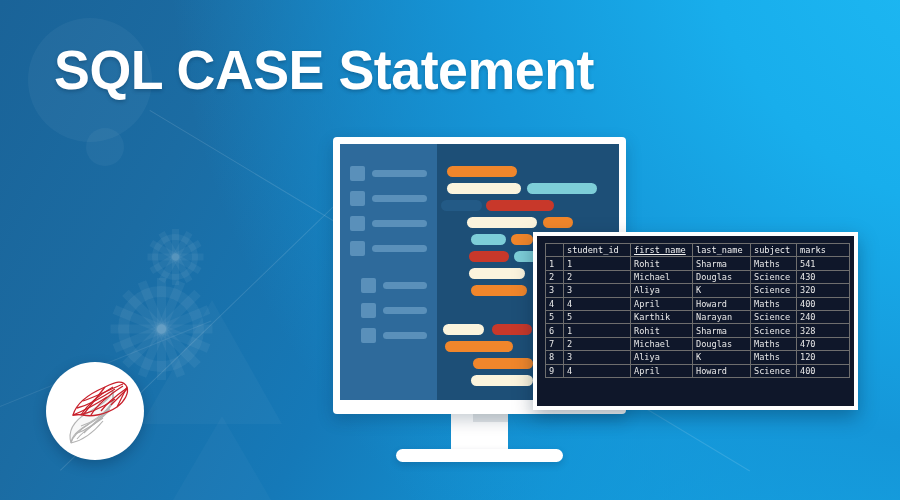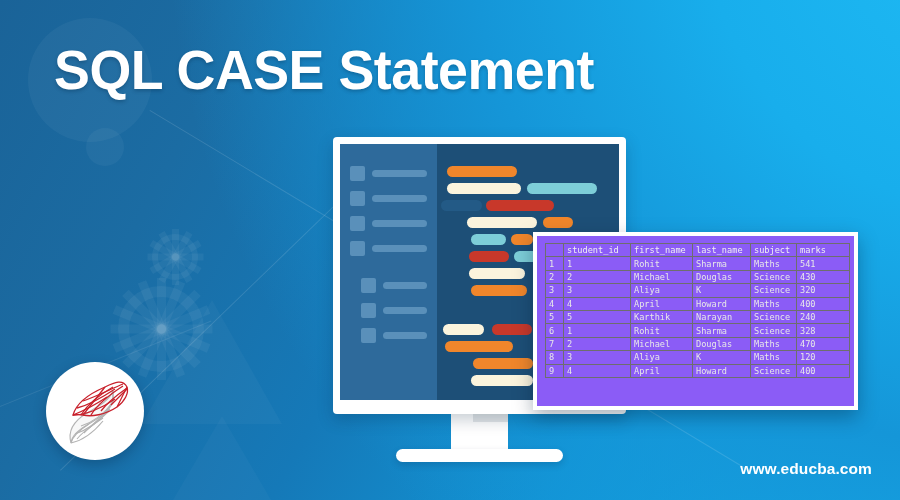--- a/index.html
+++ b/index.html
@@ -97,39 +97,39 @@
   }
 
   
   .panel{
     position:absolute; left:533px; top:232px;
     width:325px; height:178px;
     background:#fff; padding:4px;
     box-shadow:0 7px 18px rgba(0,25,50,.34);
   }
   .panel-inner{
-    width:100%; height:100%; background:#8b5cf6;
+    width:100%; height:100%; background:#0f172a;
     padding:7px 8px 8px 8px;
   }
   table.res{
     border-collapse:collapse;
     font-family:"DejaVu Sans Mono","Liberation Mono",monospace;
     font-size:8.6px; color:#E8E8E8;
     table-layout:fixed; width:286px;
   }
   table.res th, table.res td{
     border:1px solid #6E6E6E;
     padding:0 3px; height:13.4px;
     text-align:left; font-weight:normal;
     white-space:nowrap; overflow:hidden;
   }
   table.res th{ color:#F2F2F2; }
   .col-n{ width:18px; }
   .col-id{ width:67px; }
-  .col-fn{ width:62px; }
+  .col-fn{ width:62px;text-decoration:underline; }
   .col-ln{ width:58px; }
   .col-sb{ width:46px; }
   .col-mk{ width:53px; }
 
   
   .badge{
     position:absolute; left:46px; top:362px;
     width:98px; height:98px; border-radius:50%;
     background:#fff;
     box-shadow:0 5px 13px rgba(0,25,50,.26);
@@ -408,15 +408,14 @@
         <path d="M24 44 C30 34 42 24 56 16"></path>
         <path d="M34 44 C40 34 52 24 66 15"></path>
         <path d="M44 40 C50 32 60 24 70 17"></path>
         <path d="M54 34 C60 28 66 22 70 18"></path>
         <path d="M48 16 L26 44"></path>
         <path d="M60 36 L70 16"></path>
       </g>
     </svg>
   </div>
 
-  <div class="footer">www.educba.com</div>
 
 </div>
 
 </body></html>

